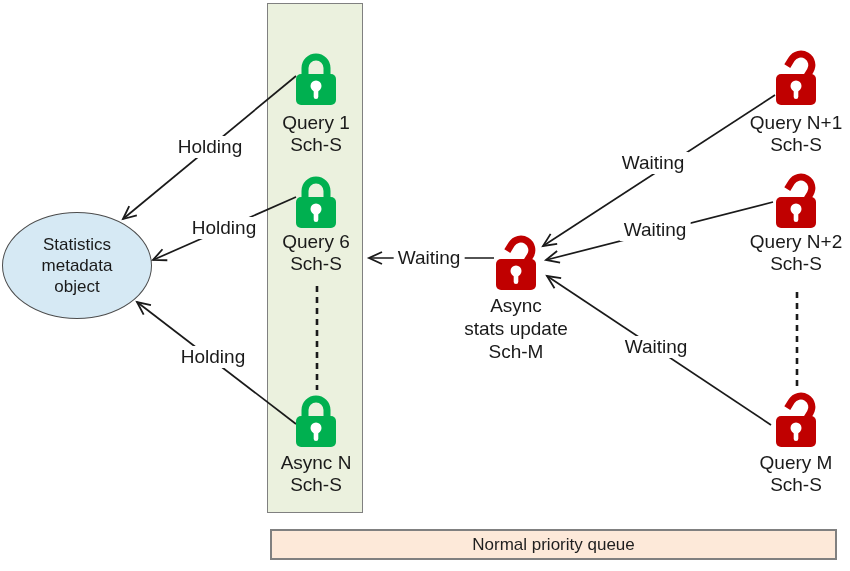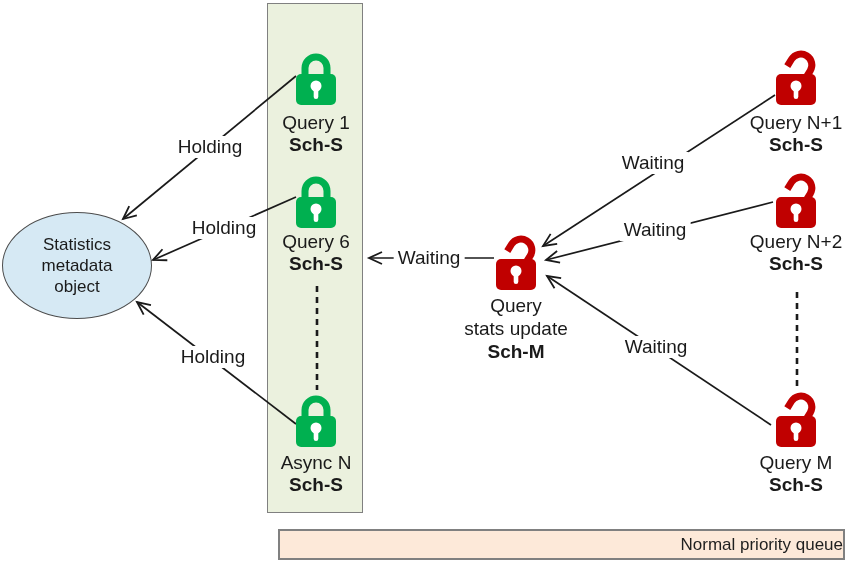--- a/index.html
+++ b/index.html
@@ -7,37 +7,37 @@
     position:relative;width:850px;height:571px;background:#ffffff;overflow:hidden;
     font-family:"Liberation Sans",sans-serif;color:#1a1a1a;
   }
   .panel{
     position:absolute;left:267px;top:3px;width:96px;height:510px;
     background:#EBF1DE;border:1.5px solid #808080;box-sizing:border-box;
   }
   .queue-bar{
     position:absolute;left:270px;top:529px;width:567px;height:31px;
     background:#FDE9D9;border:2px solid #808080;box-sizing:border-box;
-    display:flex;align-items:center;justify-content:flex-end;
-    font-size:17px;color:#1f1f1f;margin-left:8px;
+    display:flex;align-items:center;justify-content:center;
+    font-size:17px;color:#1f1f1f;
   }
   .ellipse{
     position:absolute;left:2px;top:212px;width:150px;height:107px;
     background:#D6E9F4;border:1.4px solid #4d4d4d;border-radius:50%;
     box-sizing:border-box;display:flex;flex-direction:column;
     align-items:center;justify-content:center;
     font-size:17px;line-height:21px;text-align:center;
   }
   svg.edges{position:absolute;left:0;top:0;z-index:2;}
   .lock-icon{position:absolute;z-index:3;}
   .lock-labels{
     position:absolute;z-index:3;width:130px;text-align:center;
     font-size:19px;line-height:22px;
   }
-  .lock-labels .locktype{font-weight:bold;}
+  .lock-labels .locktype{font-weight:normal;}
   .async-labels{line-height:23px;}
   .edge-label{
     position:absolute;z-index:4;transform:translate(-50%,-50%);
     background:#ffffff;padding:0 4px;font-size:19px;white-space:nowrap;
   }
 </style>
 </head>
 <body>
 
 <div class="canvas">
@@ -104,21 +104,21 @@
     <div class="locktype">Sch-S</div>
   </div>
 
   <svg class="lock-icon" style="left:492px;top:231px" width="48" height="60" viewBox="0 0 48 60">
     <path d="M13,32 v-8 a11,11 0 0 1 22,0 v8" fill="none" stroke-width="7" transform="rotate(32 35 30)" stroke="#C00000"></path>
     <rect x="4" y="28" width="40" height="31" rx="5" fill="#C00000"></rect>
     <circle cx="24" cy="40" r="5.5" fill="#fff"></circle>
       <rect x="21.7" y="42" width="4.6" height="11" rx="2.3" fill="#fff"></rect>
   </svg>
   <div class="lock-labels async-labels" style="left:451px;top:294px">
-    <div>Query</div>
+    <div>Async</div>
     <div>stats update</div>
     <div class="locktype">Sch-M</div>
   </div>
 
   <svg class="lock-icon" style="left:772px;top:46px" width="48" height="60" viewBox="0 0 48 60">
     <path d="M13,32 v-8 a11,11 0 0 1 22,0 v8" fill="none" stroke-width="7" transform="rotate(32 35 30)" stroke="#C00000"></path>
     <rect x="4" y="28" width="40" height="31" rx="5" fill="#C00000"></rect>
     <circle cx="24" cy="40" r="5.5" fill="#fff"></circle>
       <rect x="21.7" y="42" width="4.6" height="11" rx="2.3" fill="#fff"></rect>
   </svg>

